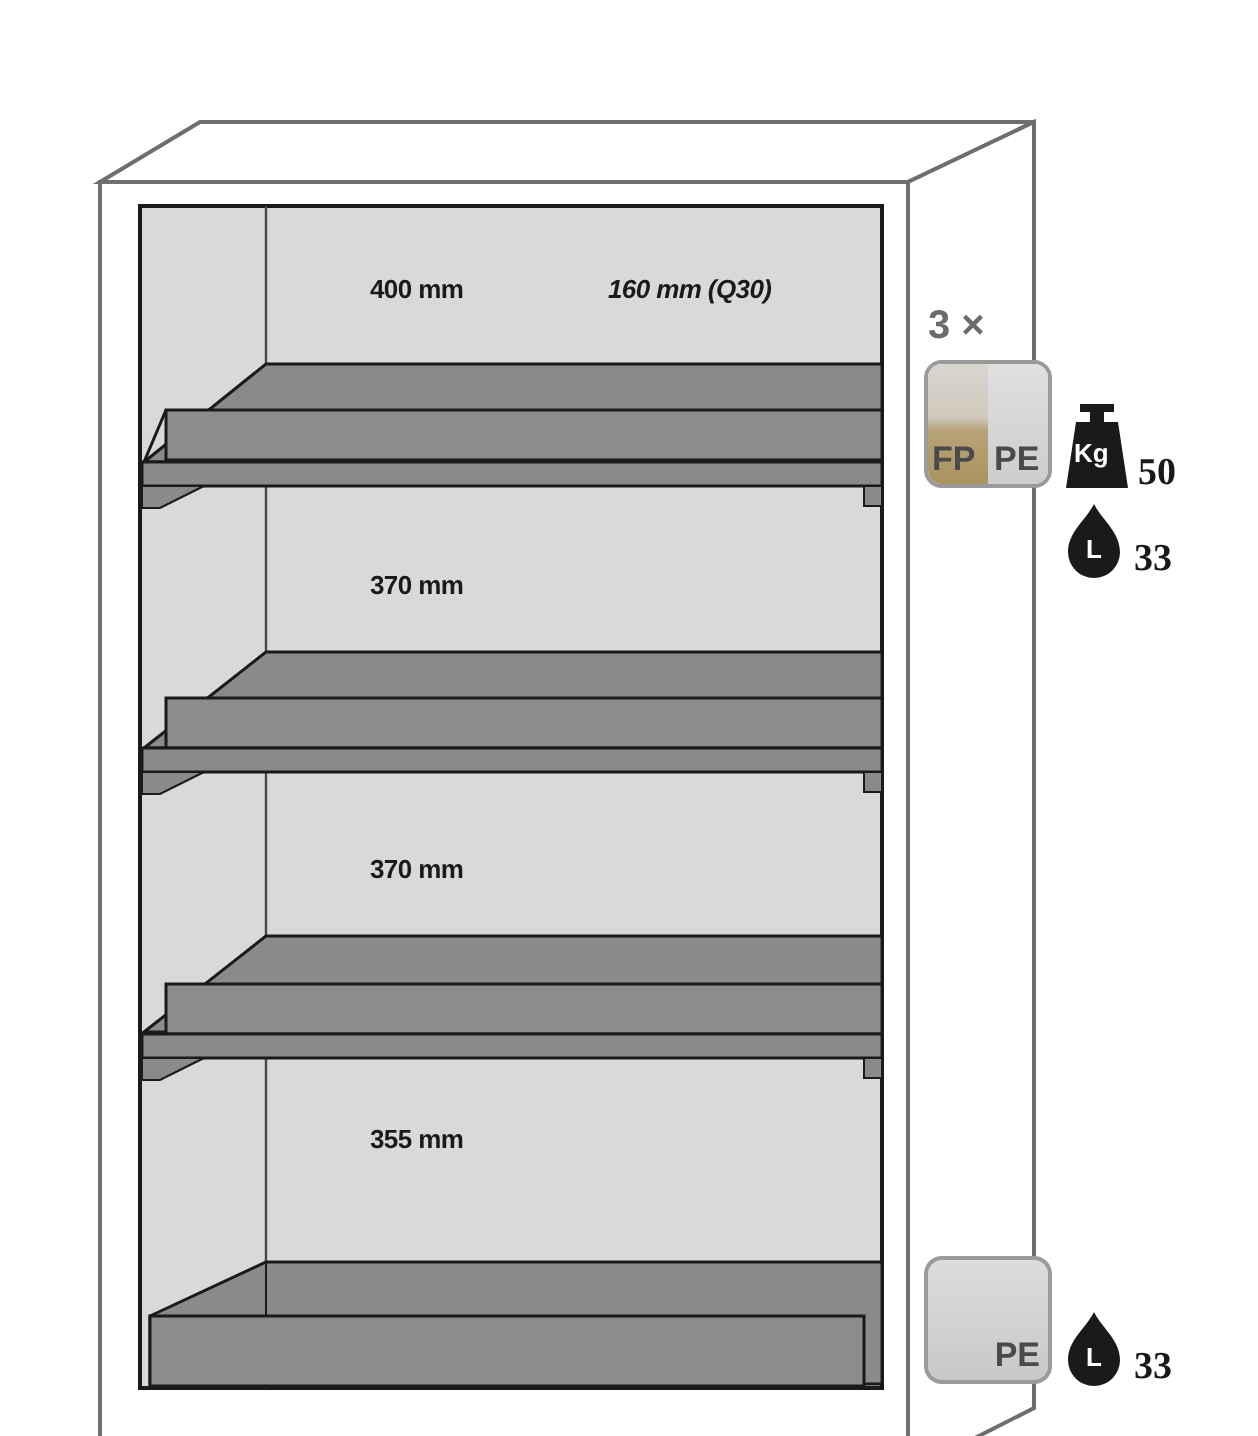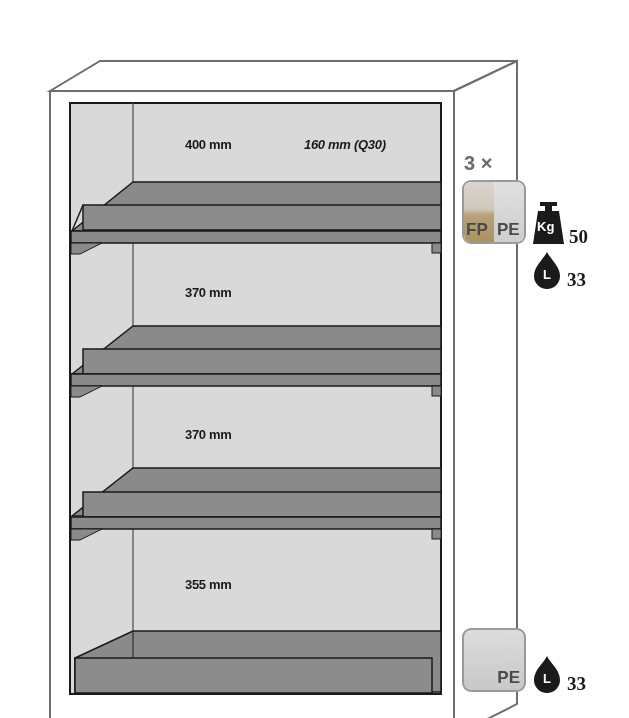--- a/index.html
+++ b/index.html
@@ -70,21 +70,21 @@
     <path d="M547,216 C551,224 560,230 560,240 A13,13 0 0 1 534,240 C534,230 543,224 547,216 Z" fill="#1a1a1a"></path>
 
     <path d="M547,620 C551,628 560,634 560,644 A13,13 0 0 1 534,644 C534,634 543,628 547,620 Z" fill="#1a1a1a"></path>
   </svg>
 
   
   <span class="lbl" style="left:185px;top:101px;">400 mm</span>
   <span class="lbl it" style="left:304px;top:101px;">160 mm (Q30)</span>
   <span class="lbl" style="left:185px;top:249px;">370 mm</span>
   <span class="lbl" style="left:185px;top:391px;">370 mm</span>
-  <span class="lbl" style="left:185px;top:541px;text-align:center;">355 mm</span>
+  <span class="lbl" style="left:185px;top:526px;text-align:center;">355 mm</span>
 
   
   <span class="mult" style="left:464px;top:116px;">3 ×</span>
   <div class="badge" style="left:462px;top:144px;width:64px;height:64px;">
     <div class="badge-fp" style="position:absolute;"></div>
     <div class="badge-pe" style="position:absolute;"></div>
     <span class="badge-txt" style="left:2px;bottom:2px;">FP</span>
     <span class="badge-txt" style="left:33px;bottom:2px;">PE</span>
   </div>
   <span style="position:absolute;left:537px;top:183px;font-family:'Liberation Sans',sans-serif;font-weight:bold;font-size:13px;color:#ffffff;text-align:right;">Kg</span>

